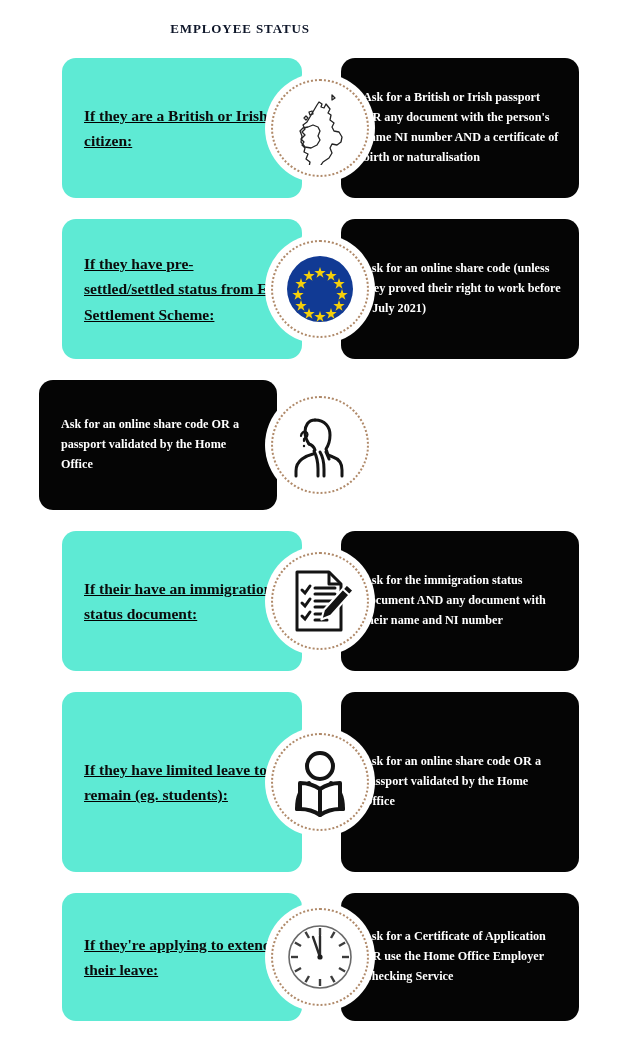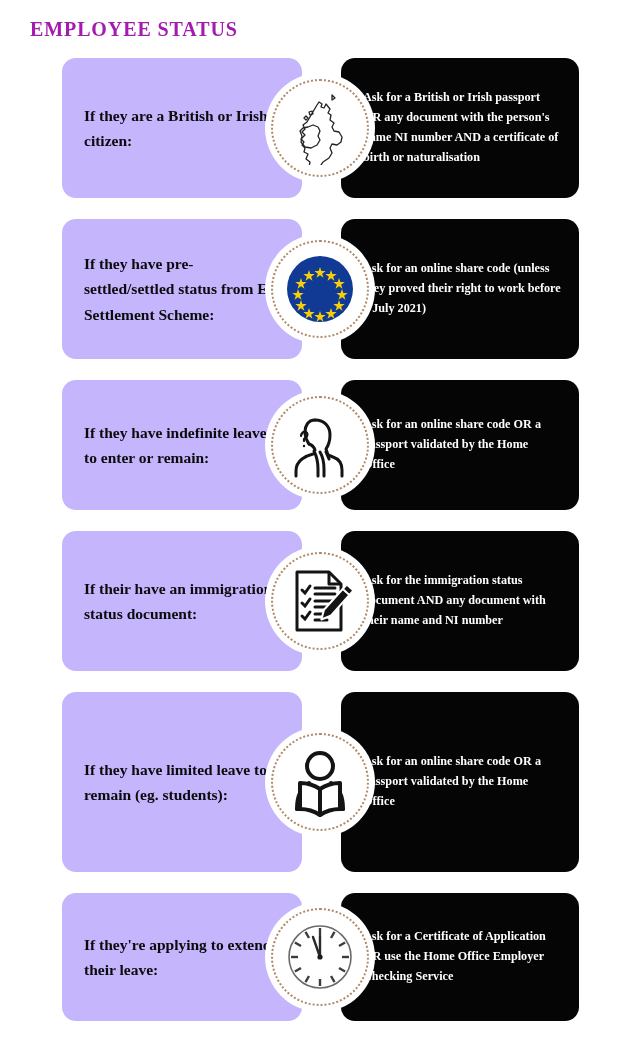--- a/index.html
+++ b/index.html
@@ -19,24 +19,24 @@
   
   .header-row {
     display: flex;
     width: 640px;
     height: 58px;
     align-items: center;
   }
   .header-cell {
     font-family: "Liberation Serif", "DejaVu Serif", serif;
     font-weight: bold;
-    font-size: 20px;
+    font-size: 13px;
     letter-spacing: 0.9px;
-    color: #a21caf;
-    text-align: left;
+    color: #0f172a;
+    text-align: right;
     white-space: nowrap;
   }
   .header-cell.status  { width: 310px; padding-left: 30px; }
   .header-cell.docs    { width: 330px; padding-right: 60px; }
 
   
   .rows { width: 640px; }
 
   .row {
     position: relative;
@@ -47,23 +47,24 @@
   }
 
   .card {
     display: flex;
     align-items: center;
   }
 
   .card-status {
     width: 240px;
     margin-left: 62px;
-    background: #c4b5fd;
+    background: #5eead4;
     border-radius: 14px;
     padding: 12px 22px 12px 22px;
+    text-decoration: underline;
   }
 
   .card-docs {
     width: 238px;
     margin-left: 39px;
     background: #050505;
     border-radius: 14px;
     padding: 12px 18px 12px 22px;
   }
 
@@ -187,23 +188,20 @@
           </g>
         </svg>
       </div>
     </div>
     <div class="card card-docs">
       <p>Ask for an online share code (unless they proved their right to work before 1 July 2021)</p>
     </div>
   </div>
 
   <div class="row" style="height:130px;">
-    <div class="card card-status">
-      <p>If they have indefinite leave to enter or remain:</p>
-    </div>
     <div class="medallion">
       <div class="dots"></div>
       <div class="glyph">
         <svg viewBox="0 0 70 70" width="70" height="70" fill="none" stroke="#141414" stroke-width="3" stroke-linecap="round" stroke-linejoin="round">
           <path d="M30 10 c10 0 15 7 15 15 c0 7 -2 11 -4 14 l2 6"></path>
           <path d="M30 10 c-7 0 -10 6 -10 12 c0 6 2 9 4 12"></path>
           <path d="M24 34 c3 1 5 3 6 6"></path>
           <path d="M43 45 l5 2 c6 2 9 7 9 13 v6"></path>
           <path d="M28 44 c-4 1 -8 3 -11 5 c-4 3 -6 7 -6 12 v5"></path>
           <path d="M29 41 c3 6 4 12 4 18 v7"></path>

